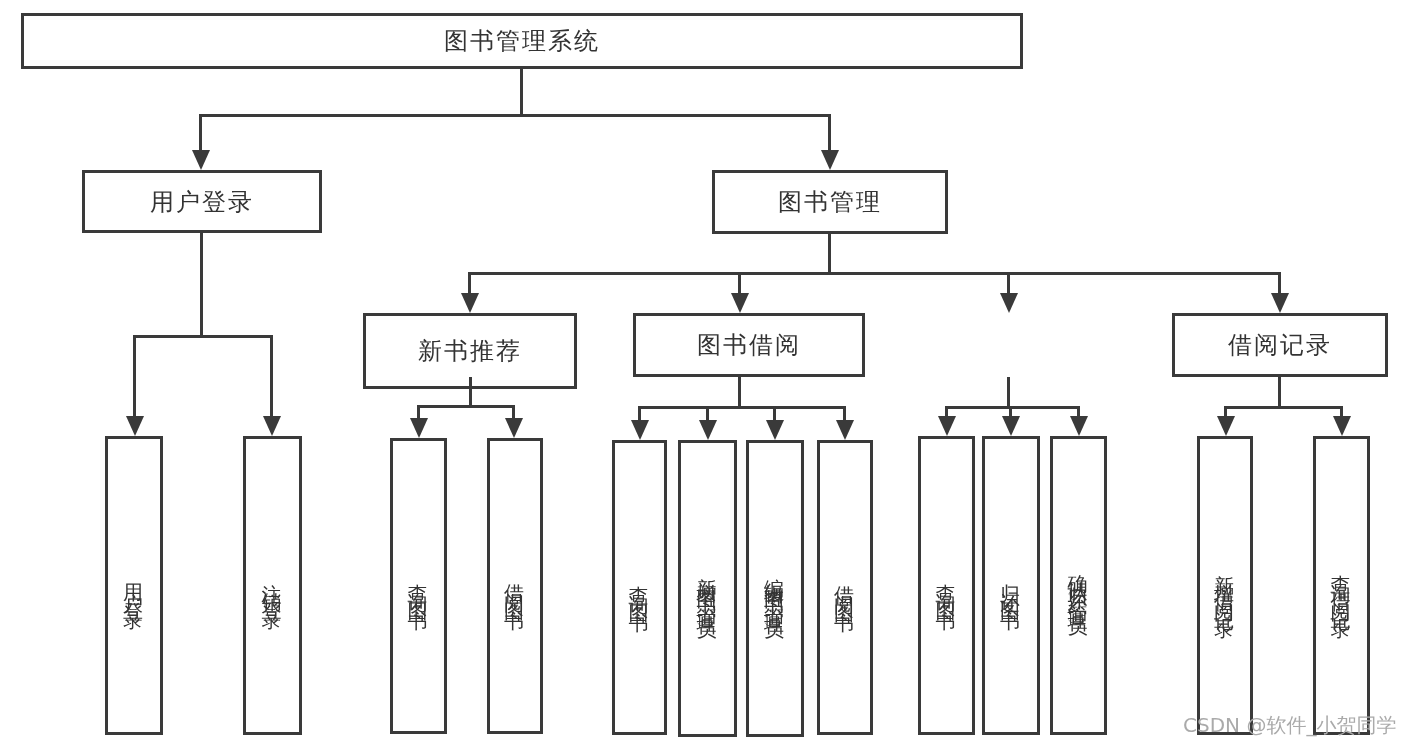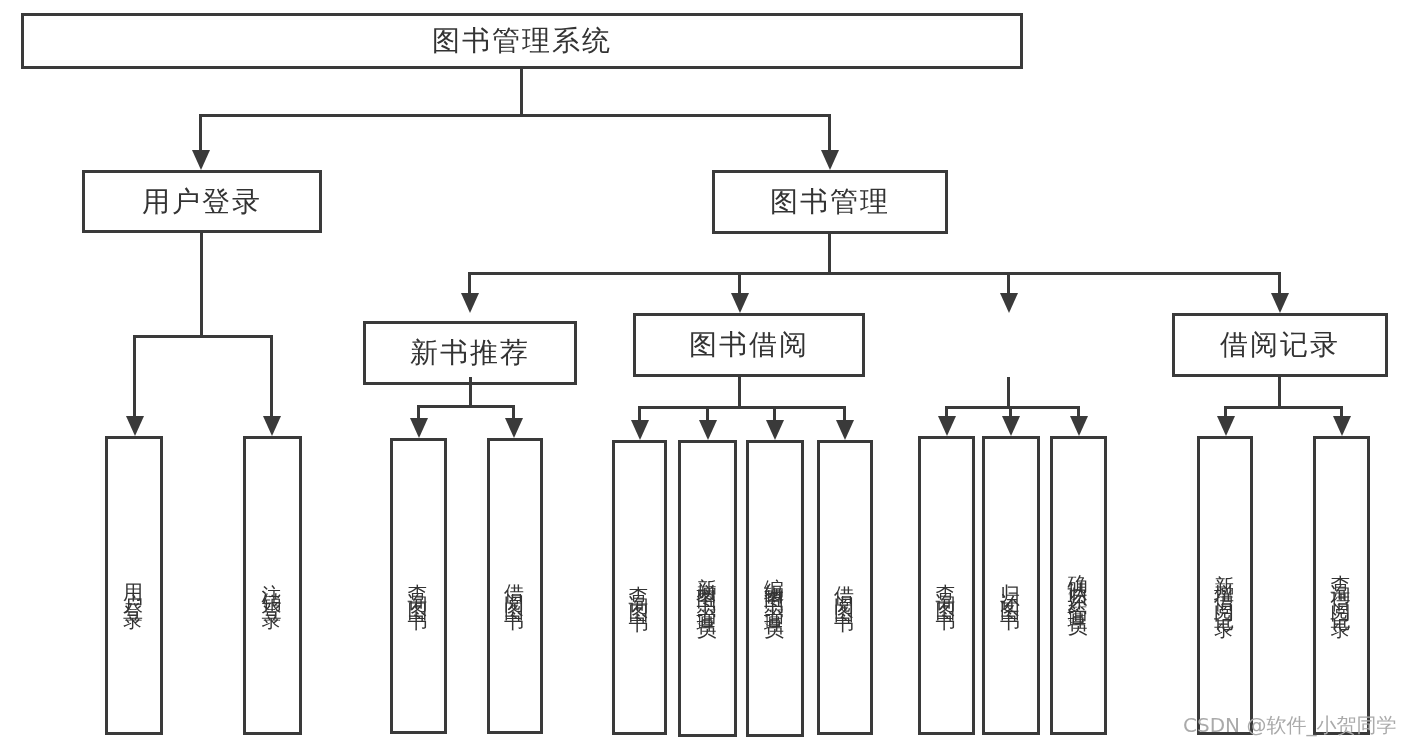--- a/index.html
+++ b/index.html
@@ -19,21 +19,21 @@
   }
   
   .node {
     position: absolute;
     box-sizing: border-box;
     border: 3px solid var(--line);
     background: var(--bg);
     display: flex;
     align-items: center;
     justify-content: center;
-    font-size: 28px;
+    font-size: 24px;
     letter-spacing: 2px;
     color: var(--text);
     white-space: nowrap;
   }
   
   .vnode {
     position: absolute;
     box-sizing: border-box;
     border: 3px solid var(--line);
     background: var(--bg);
@@ -94,21 +94,21 @@
   <div class="arrow" style="left:133px; top:335px; height:81px"></div>
   <div class="arrow" style="left:270px; top:335px; height:81px"></div>
 
   <div class="vl" style="left:828px; top:234px; height:41px"></div>
   <div class="hl" style="left:468px; top:272px; width:813px"></div>
   <div class="arrow" style="left:468px; top:272px; height:21px"></div>
   <div class="arrow" style="left:738px; top:272px; height:21px"></div>
   <div class="arrow" style="left:1007px; top:272px; height:21px"></div>
   <div class="arrow" style="left:1278px; top:272px; height:21px"></div>
 
-  <div class="node" style="left:363px; top:321px; width:214px; height:64px">新书推荐</div>
+  <div class="node" style="left:363px; top:313px; width:214px; height:76px">新书推荐</div>
   <div class="node" style="left:633px; top:313px; width:232px; height:64px">图书借阅</div>
   <div class="node" style="left:1172px; top:313px; width:216px; height:64px">借阅记录</div>
 
   <div class="vl" style="left:469px; top:377px; height:31px"></div>
   <div class="hl" style="left:417px; top:405px; width:98px"></div>
   <div class="arrow" style="left:417px; top:405px; height:13px"></div>
   <div class="arrow" style="left:512px; top:405px; height:13px"></div>
 
   <div class="vl" style="left:738px; top:377px; height:32px"></div>
   <div class="hl" style="left:638px; top:406px; width:208px"></div>

